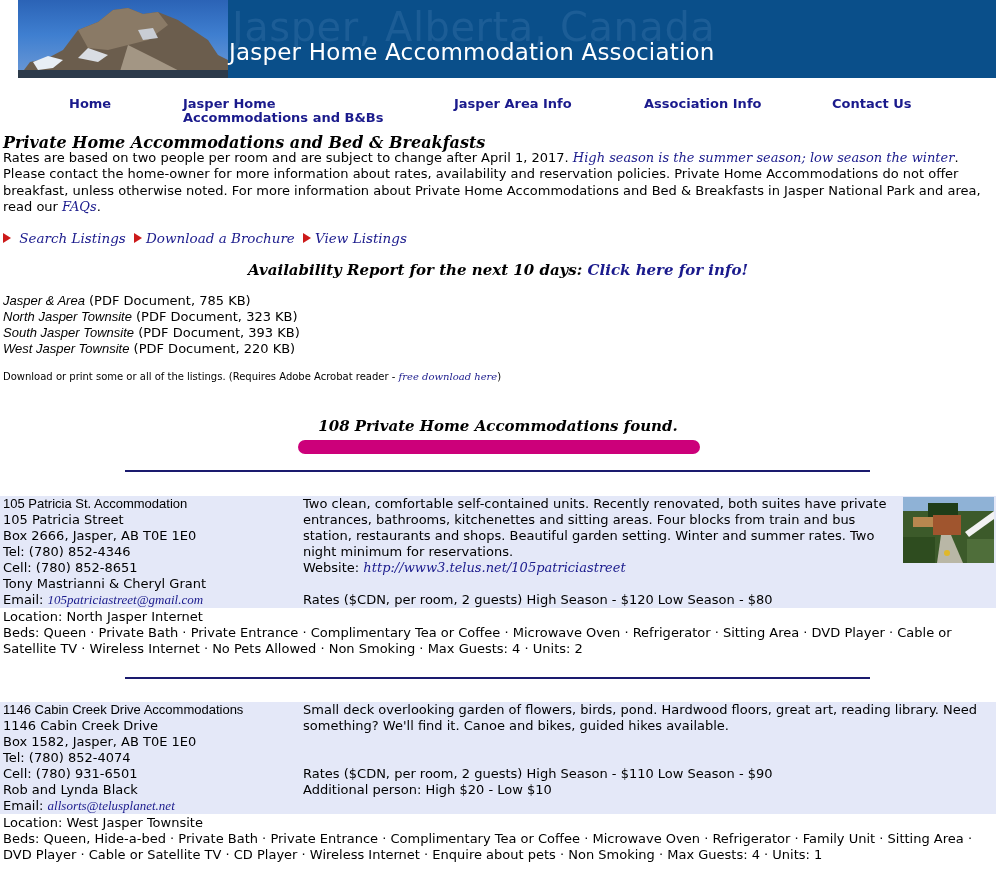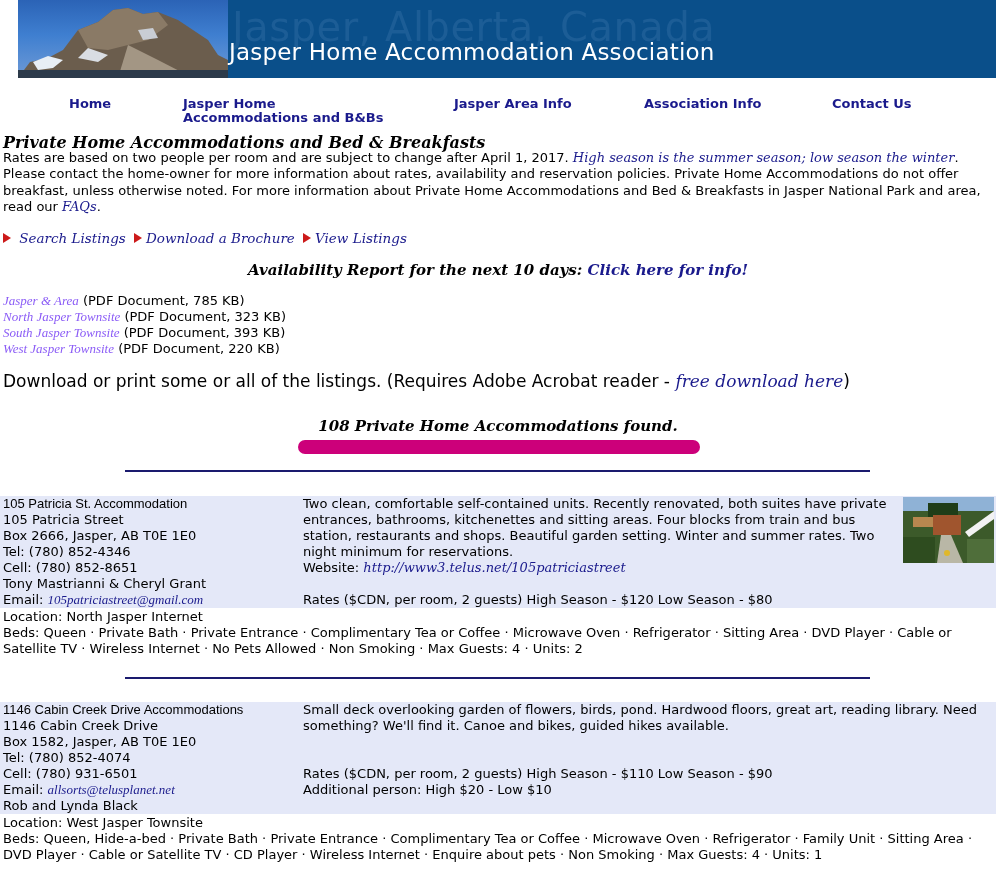--- a/index.html
+++ b/index.html
@@ -32,23 +32,23 @@
   .quick-links { position: absolute; left: 3px; top: 230px; height: 18px; }
   .quick-links a { position: absolute; top: 0; white-space: nowrap; font-size: 13.5px; color: #1a1a8c; }
   .tri { display: inline-block; width: 0; height: 0; border-top: 5px solid transparent;
     border-bottom: 5px solid transparent; border-left: 8px solid #cc1a1a; vertical-align: 0px; margin-right: 4px; }
 
   .avail { position: absolute; left: 0; top: 261px; width: 996px; text-align: center;
     font-family: "DejaVu Serif", serif; font-style: italic; font-weight: bold; font-size: 15px; }
   .avail a { color: #1a1a8c; }
 
   .pdfs { position: absolute; left: 3px; top: 293px; font-size: 13px; line-height: 16px; }
-  .pdfs a { font-family: Liberation Serif, serif; font-style: italic; color: #8b5cf6; font-size: 13px; }
+  .pdfs a { font-family: Liberation Sans, sans-serif; font-style: italic; color: #000000; font-size: 13px; }
 
-  .download-note { position: absolute; left: 3px; top: 371px; font-size: 17px; white-space: nowrap; }
+  .download-note { position: absolute; left: 3px; top: 371px; font-size: 10px; white-space: nowrap; }
   .download-note a { font-family: "DejaVu Serif", serif; font-style: italic; color: #1a1a8c; }
 
   .found { position: absolute; left: 0; top: 417px; width: 996px; text-align: center;
     font-family: "DejaVu Serif", serif; font-style: italic; font-weight: bold; font-size: 15px; }
   .bar { position: absolute; left: 298px; top: 440px; width: 402px; height: 14px; background: #cc007a; border-radius: 7px; }
   .rule { position: absolute; left: 125px; width: 745px; height: 0; border-top: 2px solid #1a1a6e; }
 
   
   .listing { position: absolute; left: 0; width: 996px; }
   .listing-box { position: absolute; left: 0; top: 0; width: 996px; background: #e4e8f8; }
@@ -150,22 +150,22 @@
 <div class="rule" style="top:677px;"></div>
 
 <div class="listing" style="top:702px;">
   <div class="listing-box" style="height:112px;"></div>
   <div class="contact">
     <div class="name">1146 Cabin Creek Drive Accommodations</div>
     <div>1146 Cabin Creek Drive</div>
     <div>Box 1582, Jasper, AB T0E 1E0</div>
     <div>Tel: (780) 852-4074</div>
     <div>Cell: (780) 931-6501</div>
+    <div>Rob and Lynda Black</div>
     <div><span>Email: </span><a href="#">allsorts@telusplanet.net</a></div>
-    <div>Rob and Lynda Black</div>
   </div>
   <div class="desc" style="width:690px;">
     <div>Small deck overlooking garden of flowers, birds, pond. Hardwood floors, great art, reading library. Need something? We'll find it. Canoe and bikes, guided hikes available.</div>
     <div style="height:32px;"></div>
     <div>Rates ($CDN, per room, 2 guests) High Season - $110  Low Season - $90</div>
     <div>Additional person: High $20 - Low $10</div>
   </div>
   <div class="loc" style="top:113px;">Location: West Jasper Townsite</div>
   <div class="amen" style="top:129px;">Beds: Queen, Hide-a-bed · Private Bath · Private Entrance · Complimentary Tea or Coffee · Microwave Oven · Refrigerator · Family Unit · Sitting Area · DVD Player · Cable or Satellite TV · CD Player · Wireless Internet · Enquire about pets · Non Smoking · Max Guests: 4 · Units: 1</div>
 </div>

